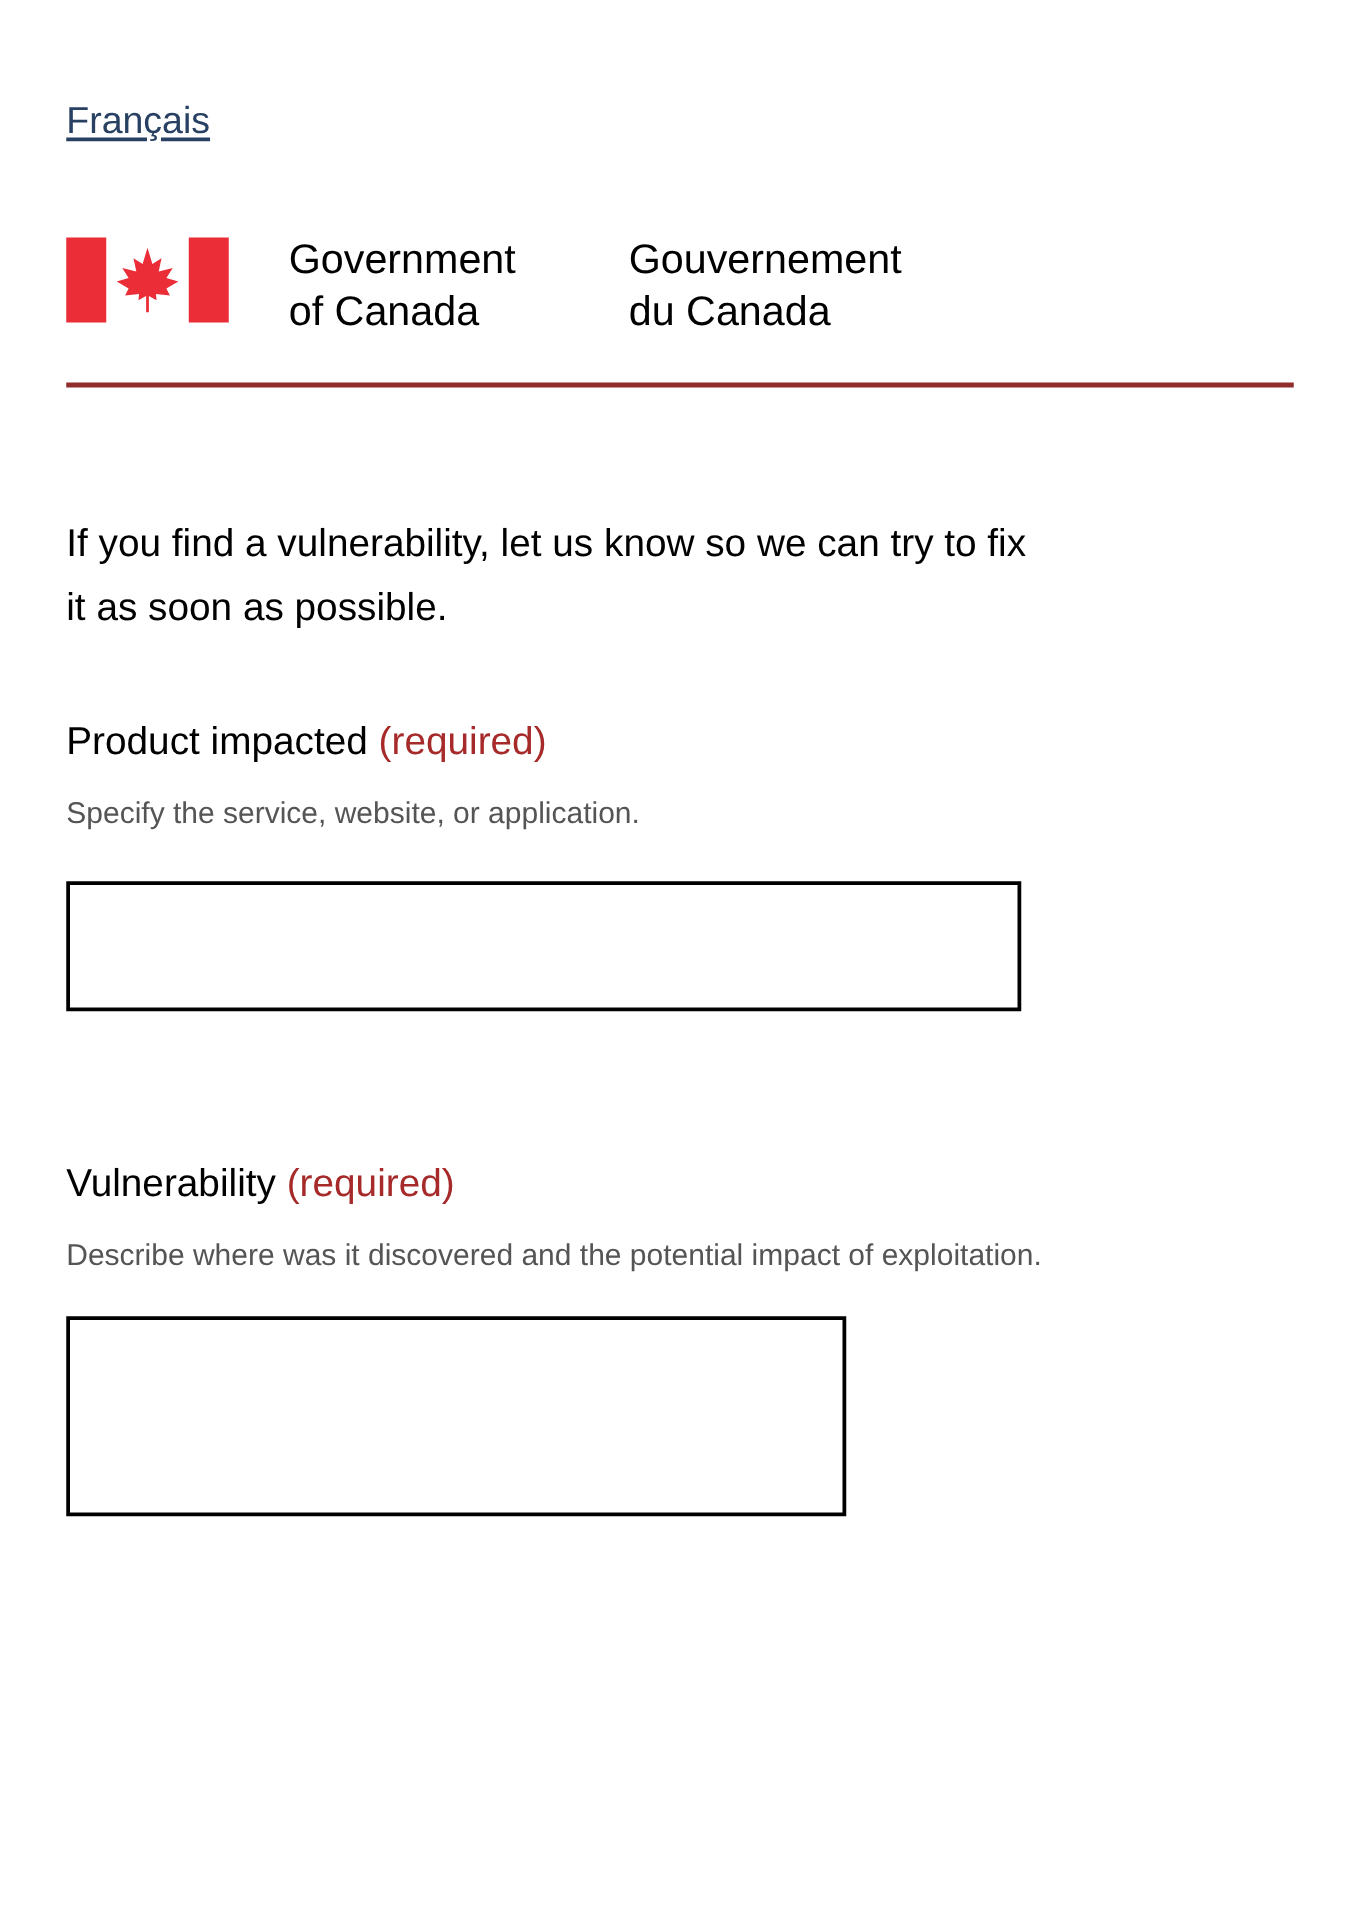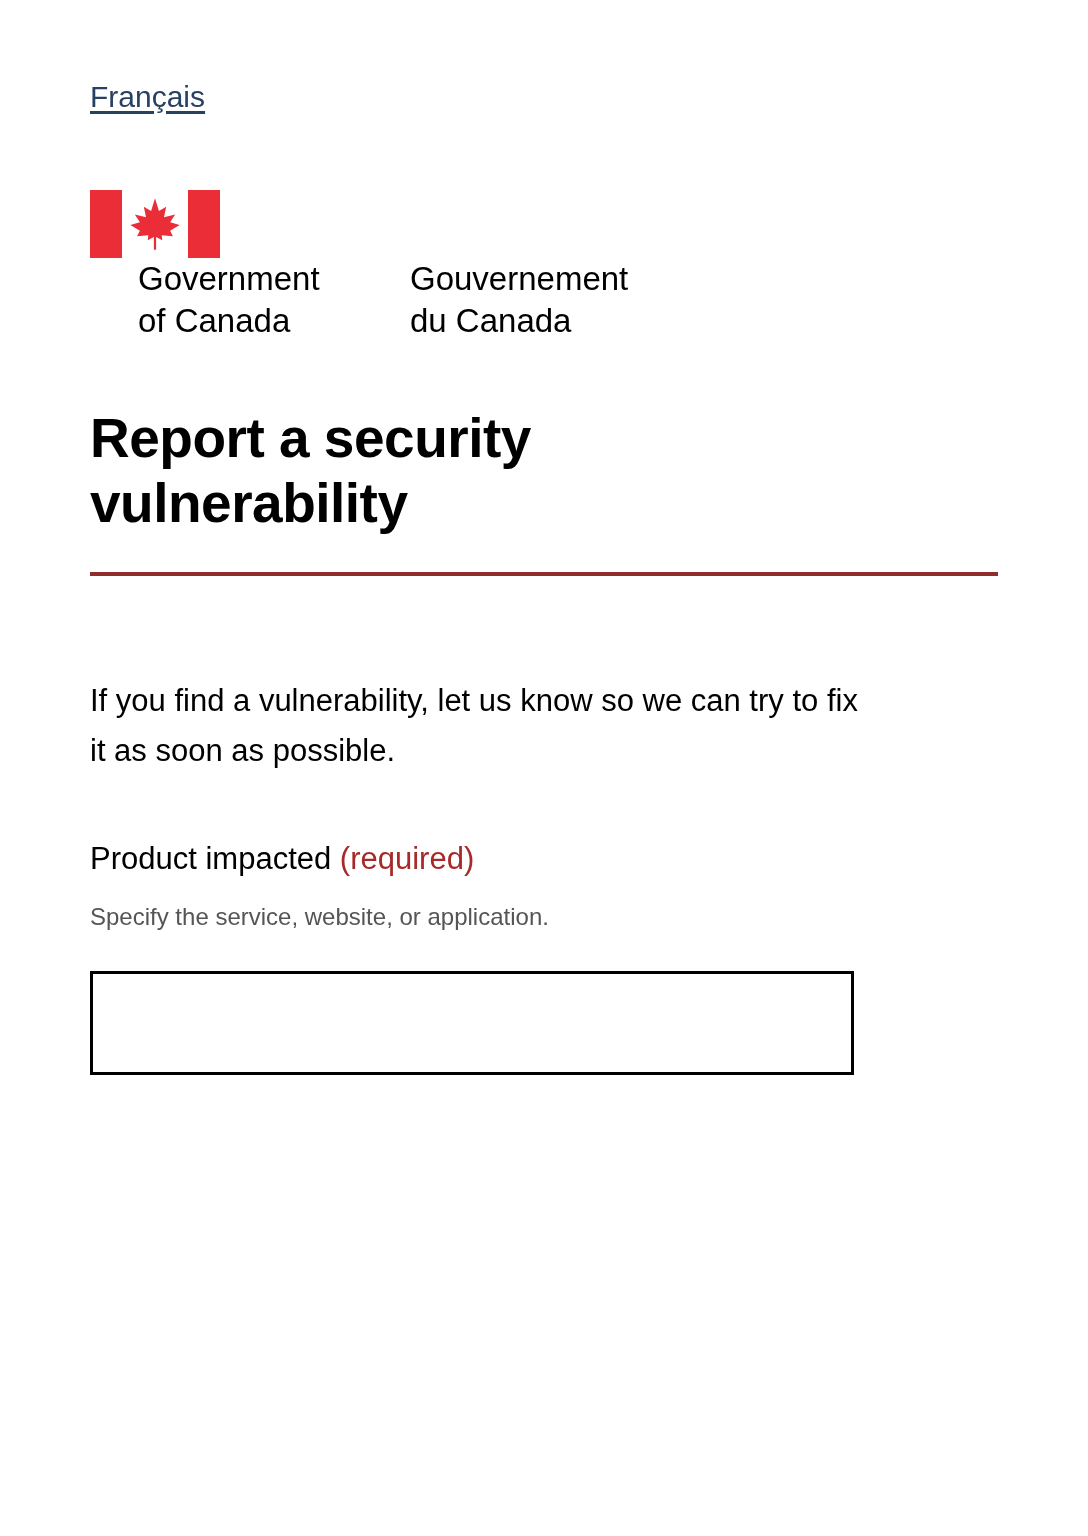--- a/index.html
+++ b/index.html
@@ -10,38 +10,37 @@
   }
   body {
     width: 1088px;
     height: 1536px;
     font-family: "Liberation Sans", sans-serif;
     color: #000000;
     overflow: hidden;
     position: relative;
   }
   .page {
-    padding: 0 90px;
+    padding: 0 53px;
   }
   .lang-row {
     padding-top: 80px;
   }
   .lang-link {
     font-size: 30px;
     color: #284162;
     text-decoration: underline;
     text-underline-offset: 4px;
     display: inline-block;
     cursor: pointer;
   }
   .brand {
     margin-top: 72px;
     display: flex;
     align-items: flex-start;
-    flex-direction: column;
   }
   .flag {
     width: 130px;
     height: 68px;
     position: relative;
     flex: 0 0 auto;
     margin-top: 4px;
   }
   .flag .bar {
     position: absolute;
@@ -165,28 +164,35 @@
       </div>
     </div>
     <div class="wordmark">
       <div class="wm-col en">Government
 of Canada</div>
       <div class="wm-col fr">Gouvernement
 du Canada</div>
     </div>
   </div>
 
-  <h1 class="page-title">Report a security vulnerability</h1>
   <div class="title-rule"></div>
 
   <p class="intro">If you find a vulnerability, let us know so we can try to fix it as soon as possible.</p>
 
   <div class="field">
     <p class="field-label">
       <span>Product impacted</span>
       <span class="required">(required)</span>
     </p>
     <p class="field-hint">Specify the service, website, or application.</p>
     <input class="text-input" type="text" placeholder="" style="">
   </div>
 
+  <div class="field vuln">
+    <p class="field-label">
+      <span>Vulnerability</span>
+      <span class="required">(required)</span>
+    </p>
+    <p class="field-hint">Describe where was it discovered and the potential impact of exploitation.</p>
+    <textarea class="text-area" placeholder="" style=""></textarea>
+  </div>
 
 </div>
 
 </body></html>

